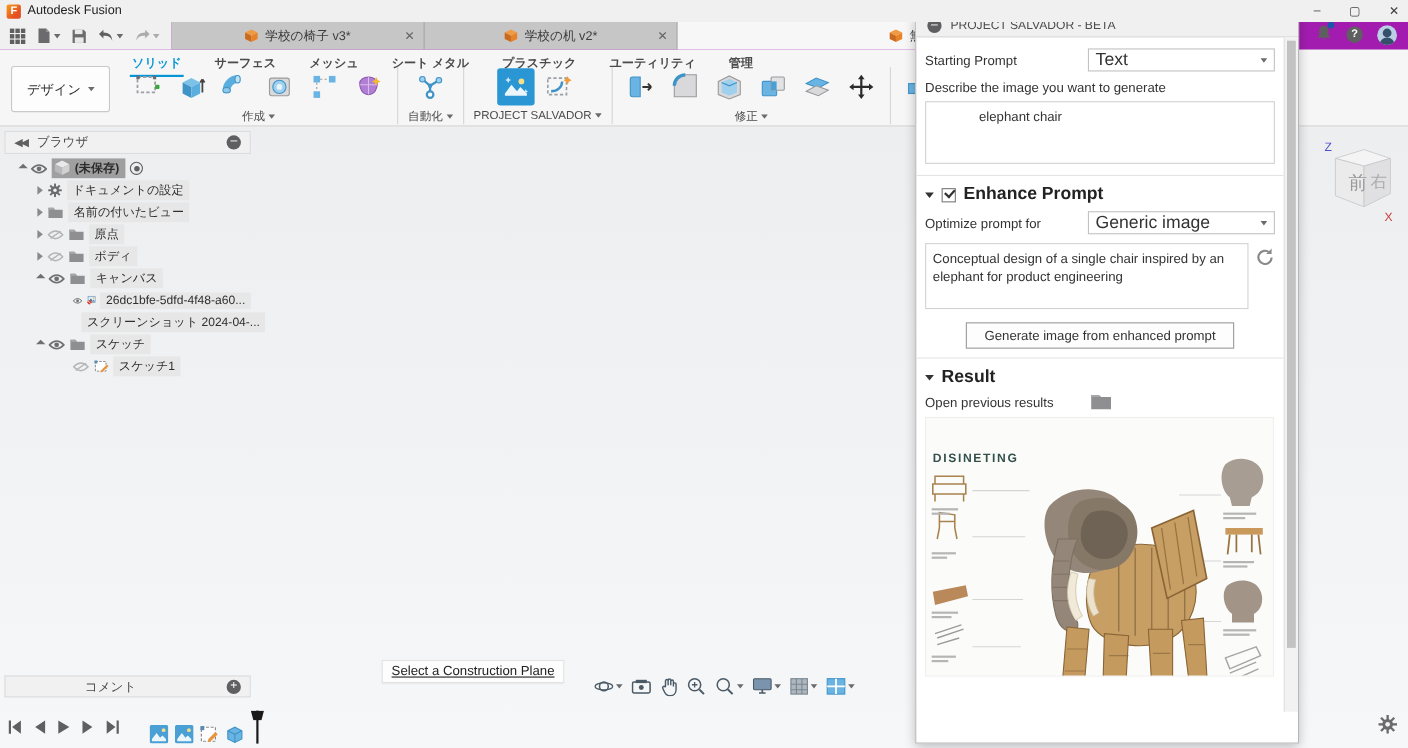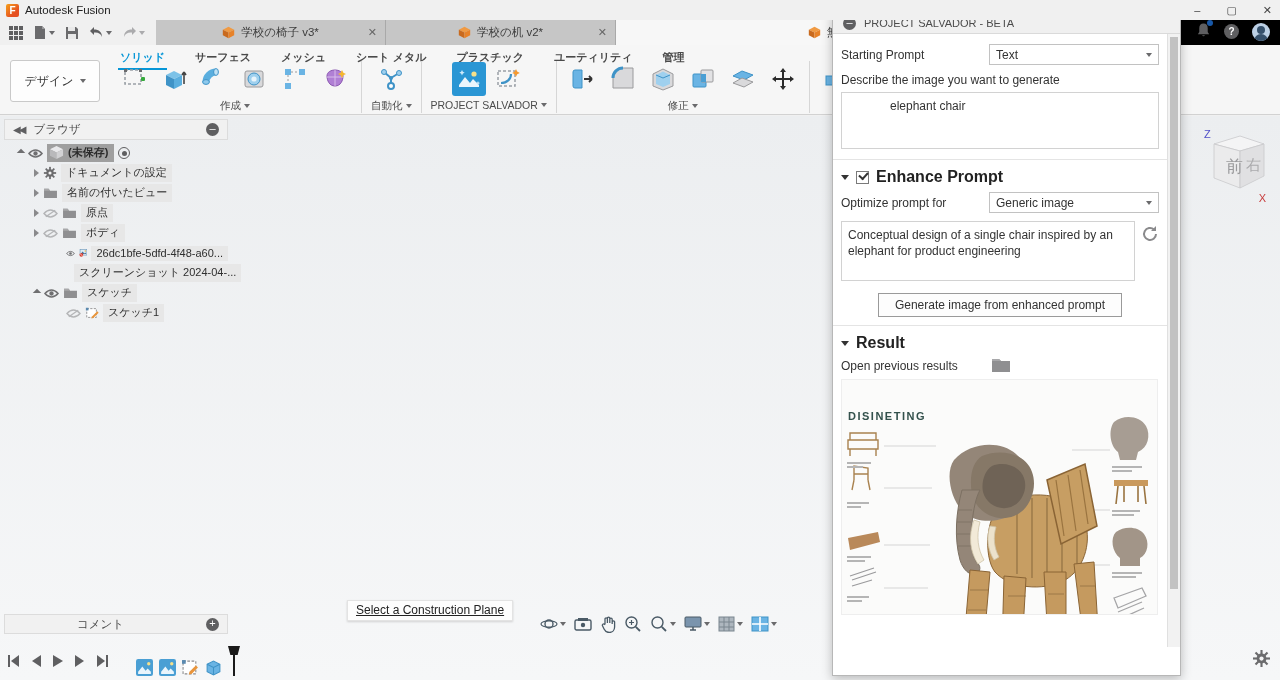--- a/index.html
+++ b/index.html
@@ -11,21 +11,21 @@
   
   #titlebar { left:0; top:0; width:1280px; height:20px; background:#f0f0f0;
     display:flex; align-items:center; padding-left:6px; gap:6px; z-index:50; }
   .fusion-logo { width:13px; height:13px; background:linear-gradient(135deg,#f5a11c,#e54f21 70%);
     border-radius:2px; color:#fff; font-weight:bold; font-size:10px; line-height:13px; text-align:center; }
   #titlebar .app-title { font-size:11.5px; color:#222; }
   .win-controls { position:absolute; right:8px; top:0; height:20px; display:flex; gap:26px; align-items:center; color:#444; }
   .win-controls span { font-size:11px; cursor:default; }
 
   
-  #tabbar { left:0; top:20px; width:1280px; height:25px; background:#000000;
+  #tabbar { left:0; top:20px; width:1280px; height:25px; background:#a21caf;
     display:flex; align-items:stretch; z-index:40; }
   .quick-icons { display:flex; align-items:center; gap:4px; padding:0 8px 0 6px; background:#f0f0f0; }
   .qi { display:flex; align-items:center; gap:2px; color:#5a5a5c; padding:0 3px; }
   .grid9 { display:grid; grid-template-columns:repeat(3,4px); grid-gap:1px; }
   .grid9 i { width:4px; height:4px; background:#5f5f61; }
   .caret { width:0; height:0; border-left:3.5px solid transparent; border-right:3.5px solid transparent;
     border-top:4px solid #6a6a6c; display:inline-block; }
   .doc-tab { width:230px; display:flex; align-items:center; justify-content:center; gap:6px;
     background:#c6c6c6; border-right:1px solid #a9a9a9; font-size:11.5px; color:#3c3c3c; position:relative; }
   .doc-tab.active { background:#f7f7f7; }
@@ -108,21 +108,21 @@
 
   
   #panel { left:832px; top:12px; width:349px; height:664px; background:#fff; border:1px solid #b7b7b7;
     box-shadow:0 3px 10px rgba(0,0,0,.25); z-index:45; }
   .p-header { height:21px; background:#f0f0f0; border-bottom:1px solid #dadada; display:flex; align-items:center;
     gap:8px; padding:0 10px; font-size:11px; color:#4c4c4c; }
   .p-body { position:absolute; left:0; top:21px; right:13px; bottom:28px; padding:6px 8px; overflow:hidden; }
   .p-row { display:flex; align-items:center; justify-content:space-between; margin:4px 0 8px; }
   .p-label { font-size:12px; color:#333; }
   .dropdown { width:170px; height:21px; border:1px solid #c2c2c2; background:#fff; display:flex; align-items:center;
-    justify-content:space-between; padding:0 6px; font-size:12px; }
+    justify-content:space-between; padding:0 6px; font-size:16px; }
   .textarea { border:1px solid #d2d2d2; background:#fff; font-size:12px; color:#333; padding:5px 6px; line-height:1.35; }
   #prompt-box { height:57px; margin:5px 0 10px;padding-left:48px; }
   .divider { height:1px; background:#e4e4e4; margin:8px -8px; }
   .section-head { display:flex; align-items:center; gap:7px; margin:6px 0; font-size:16px; }
   .section-head b { color:#222; }
   .tri-down { width:0; height:0; border-left:4px solid transparent; border-right:4px solid transparent; border-top:5px solid #333; }
   .checkbox { width:13px; height:13px; border:1px solid #7a7a7a; background:#fff; position:relative; }
   .checkbox::after { content:""; position:absolute; left:2px; top:0px; width:7px; height:4px;
     border-left:2px solid #333; border-bottom:2px solid #333; transform:rotate(-48deg); }
   .enh-row { display:flex; gap:6px; align-items:flex-start; }
@@ -570,20 +570,32 @@
       <span class="exp closed"></span>
       <svg width="15" height="11" viewBox="0 0 16 11" opacity="0.45">
           <path d="M1 5.5Q8-2 15 5.5 8 13 1 5.5z" fill="none" stroke="#6f6f71" stroke-width="1.4"></path>
           <path d="M3 9L13 2" stroke="#6f6f71" stroke-width="1.4"></path>
         </svg>
       <svg width="15" height="12" viewBox="0 0 16 13">
           <path d="M1 2h5l1.5 2H15v8H1z" fill="#8f8f91"></path>
           <path d="M1 2h5l1.5 2H1z" fill="#a8a8aa"></path>
         </svg>
       <span class="tlabel">ボディ</span>
+    </div>
+    <div class="trow ind2">
+      <span class="exp open"></span>
+      <svg width="15" height="11" viewBox="0 0 16 11">
+          <path d="M1 5.5Q8-2 15 5.5 8 13 1 5.5z" fill="none" stroke="#6f6f71" stroke-width="1.6"></path>
+          <circle cx="8" cy="5.5" r="2.3" fill="#6f6f71"></circle>
+        </svg>
+      <svg width="15" height="12" viewBox="0 0 16 13">
+          <path d="M1 2h5l1.5 2H15v8H1z" fill="#8f8f91"></path>
+          <path d="M1 2h5l1.5 2H1z" fill="#a8a8aa"></path>
+        </svg>
+      <span class="tlabel">キャンバス</span>
     </div>
     <div class="trow ind3">
       <svg width="15" height="11" viewBox="0 0 16 11">
           <path d="M1 5.5Q8-2 15 5.5 8 13 1 5.5z" fill="none" stroke="#6f6f71" stroke-width="1.6"></path>
           <circle cx="8" cy="5.5" r="2.3" fill="#6f6f71"></circle>
         </svg>
       <svg width="14" height="14" viewBox="0 0 16 16">
           <rect x="2" y="1" width="13" height="11" fill="#dcebf5" stroke="#5a8ab0"></rect>
           <path d="M3 10l4-5 3 4 2-2 2 3z" fill="#4a7296"></path>
           <circle cx="12" cy="4" r="1.4" fill="#e8b23c"></circle>

